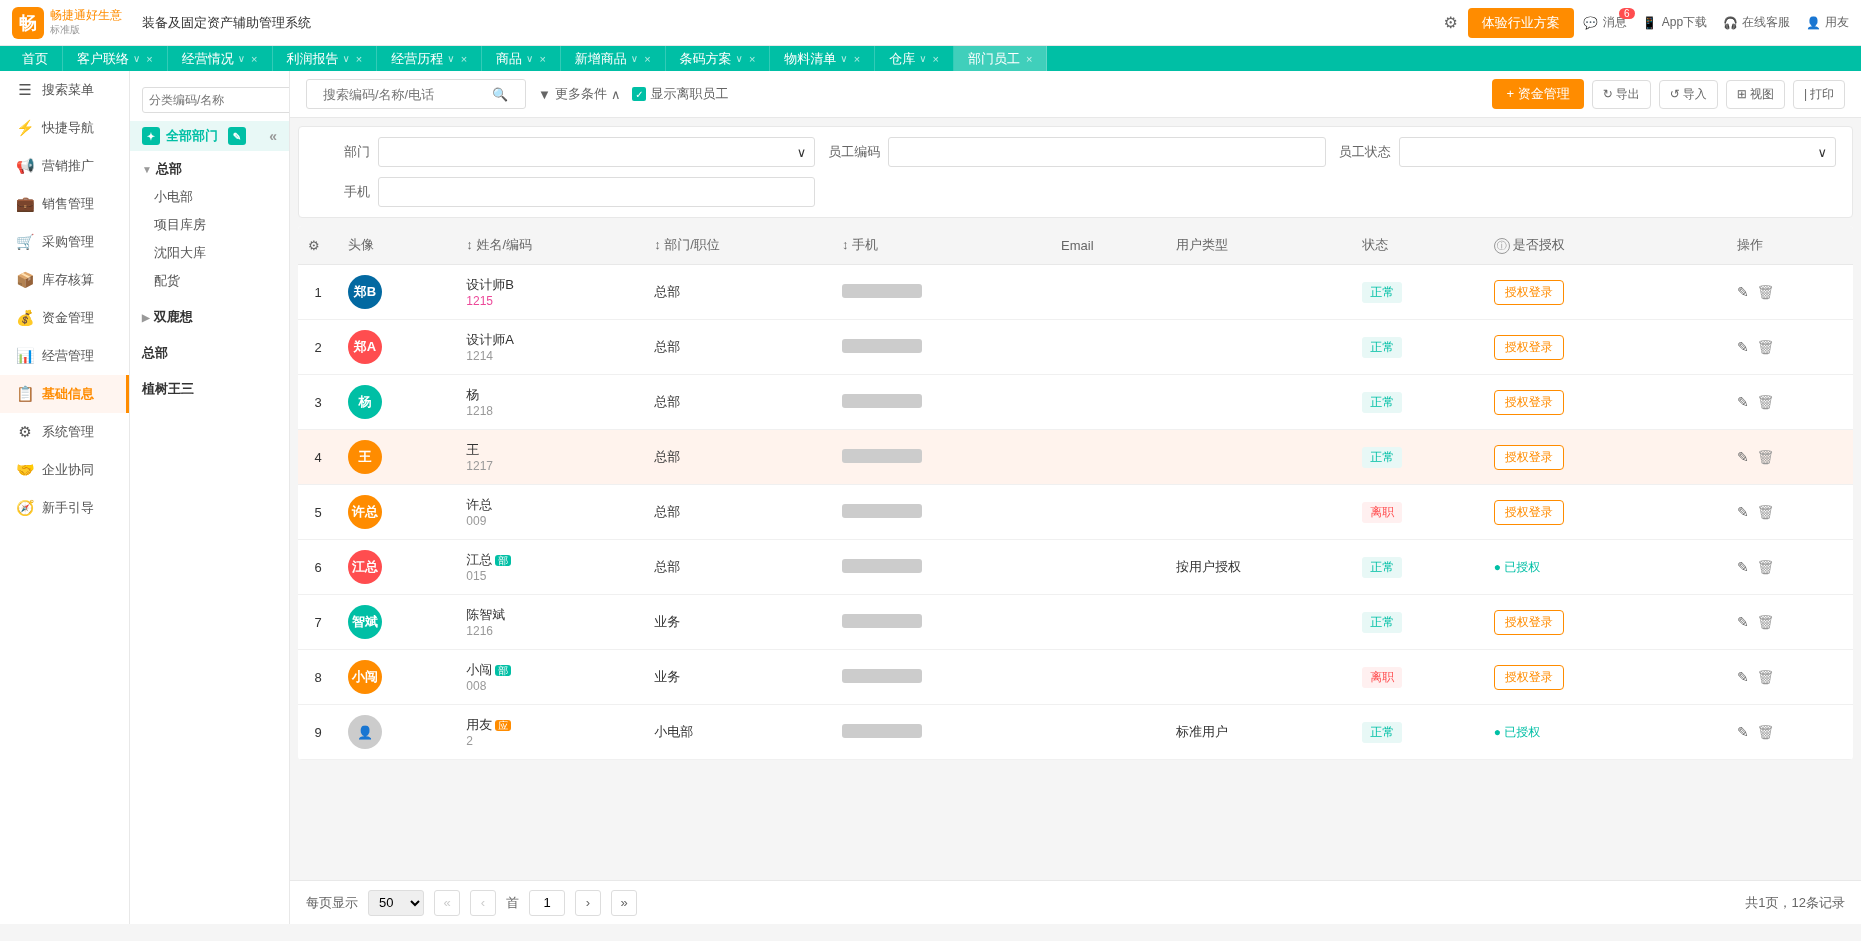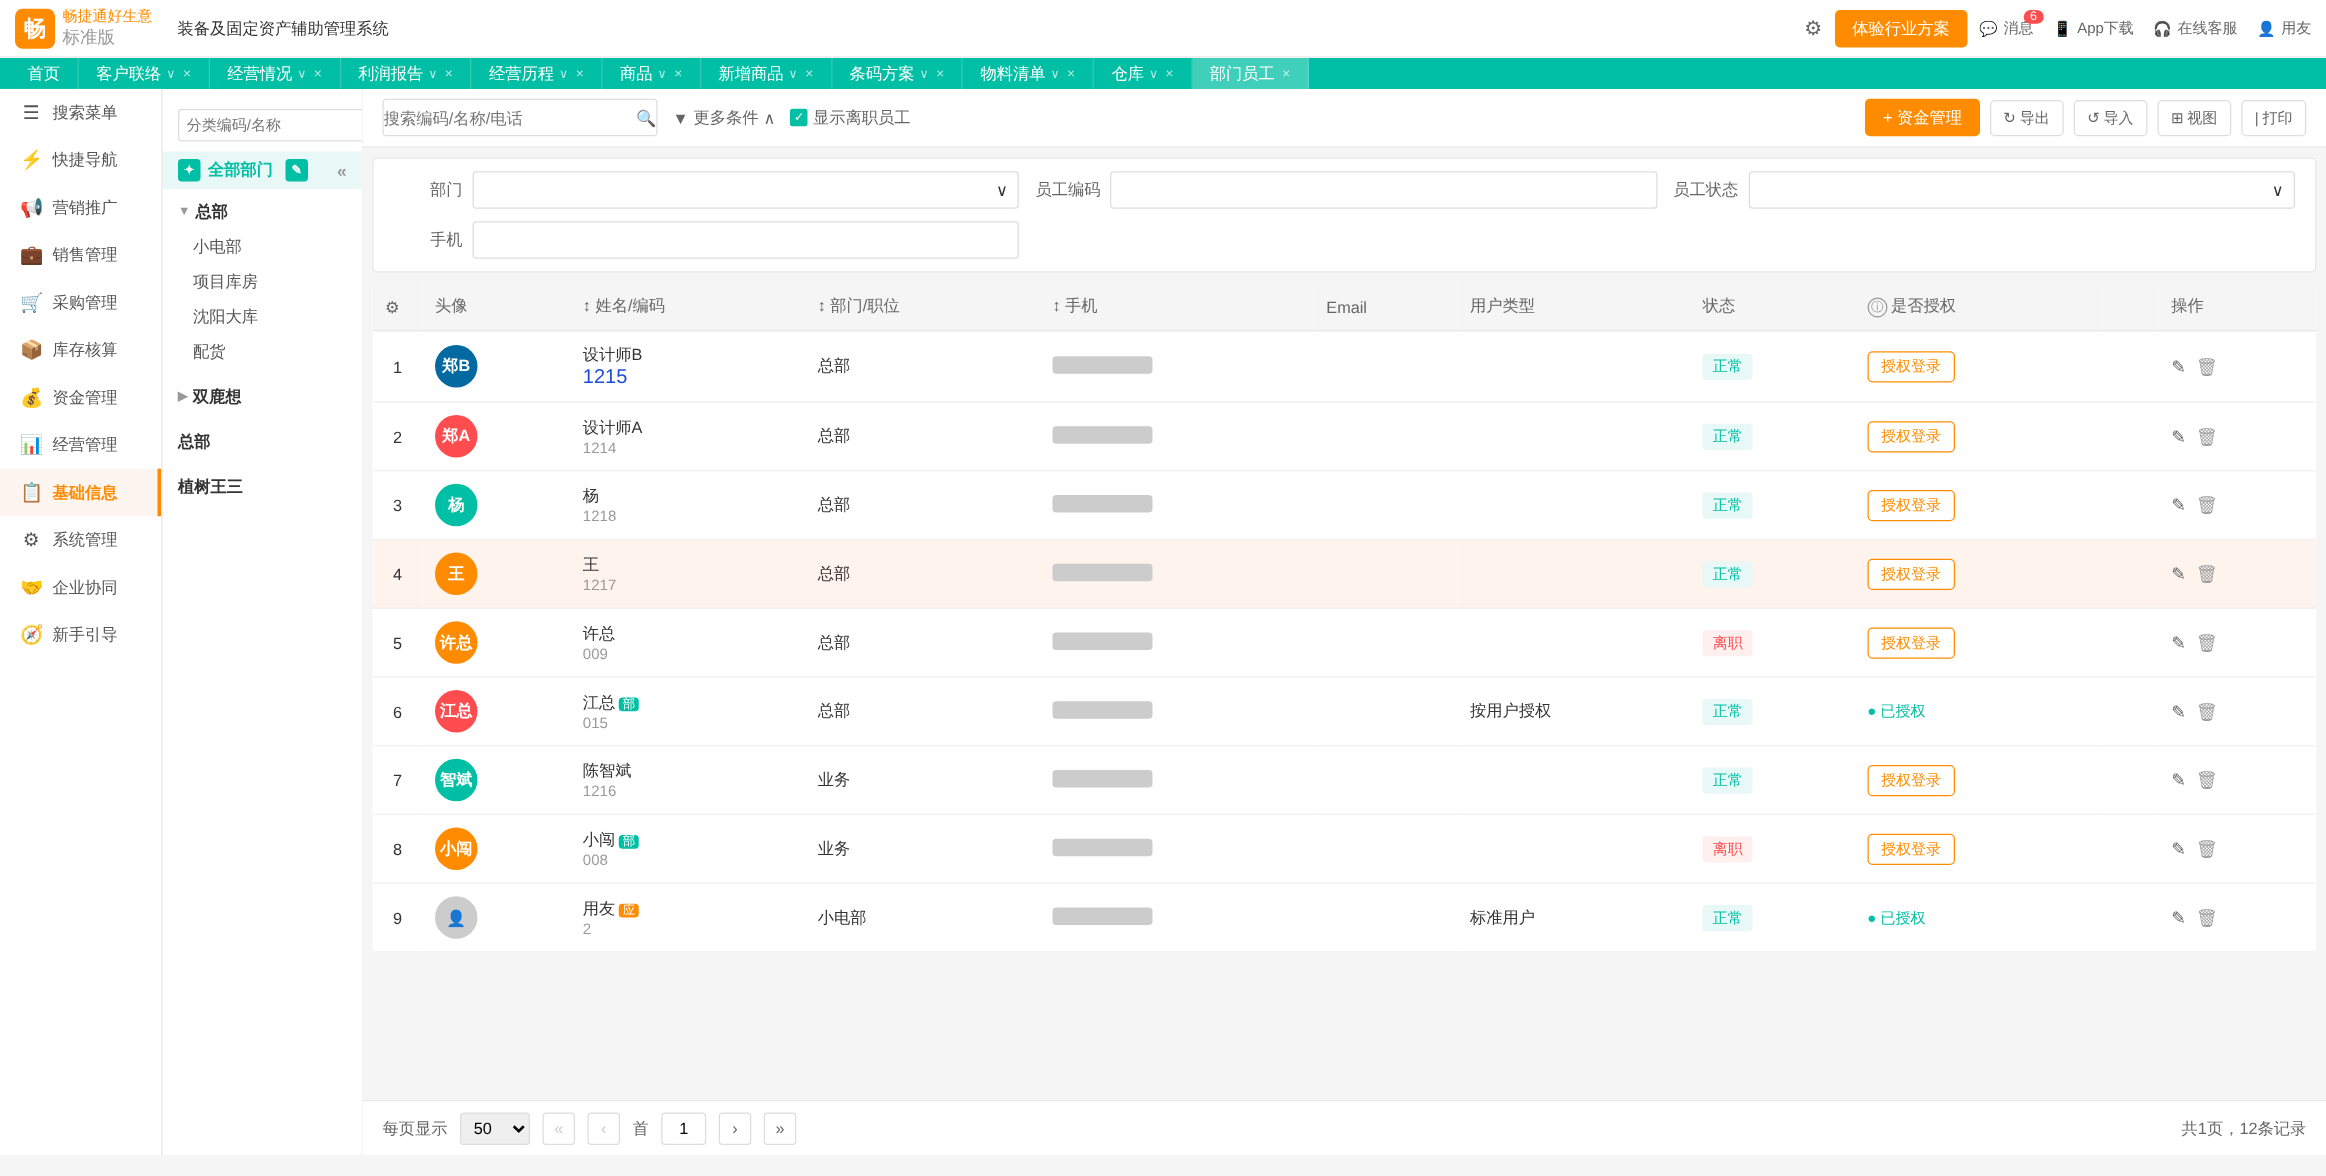--- a/index.html
+++ b/index.html
@@ -3,21 +3,21 @@
   <meta charset="utf-8">
   <style>
     * { box-sizing: border-box; margin: 0; padding: 0; }
     body { font-family: 'Microsoft YaHei', Arial, sans-serif; font-size: 13px; background: #f5f5f5; color: #333; }
     
     
     .top-bar { display: flex; align-items: center; height: 46px; background: #fff; border-bottom: 1px solid #e8e8e8; padding: 0 12px; gap: 10px; }
     .logo-area { display: flex; align-items: center; gap: 6px; min-width: 120px; }
     .logo-icon { width: 32px; height: 32px; background: #ff8c00; border-radius: 6px; display: flex; align-items: center; justify-content: center; color: #fff; font-size: 18px; font-weight: bold; }
     .logo-text { font-size: 12px; color: #ff8c00; line-height: 1.3; }
-    .logo-sub { font-size: 14px; color: #999; }
+    .logo-sub { font-size: 10px; color: #999; }
     .system-title { font-size: 13px; color: #333; flex: 1; }
     .top-bar-right { display: flex; align-items: center; gap: 16px; margin-left: auto; }
     .top-icon-btn { display: flex; align-items: center; gap: 4px; color: #666; font-size: 12px; cursor: pointer; position: relative; }
     .badge { background: #ff4d4f; color: #fff; border-radius: 10px; font-size: 10px; padding: 0 4px; min-width: 16px; text-align: center; position: absolute; top: -6px; right: -8px; }
     .trial-btn { background: #ff8c00; color: #fff; border: none; border-radius: 4px; padding: 6px 14px; cursor: pointer; font-size: 13px; }
     .gear-btn { color: #666; cursor: pointer; font-size: 16px; }
     
     
     .nav-tabs { display: flex; align-items: center; background: #00bfa5; height: 25px; padding: 0 8px; gap: 0; overflow-x: auto; }
     .nav-tab { display: flex; align-items: center; gap: 4px; padding: 0 14px; height: 42px; color: #fff; cursor: pointer; font-size: 13px; white-space: nowrap; border-right: 1px solid rgba(255,255,255,0.2); }
@@ -47,21 +47,21 @@
     .dept-group { padding: 4px 0; }
     .dept-group-header { display: flex; align-items: center; padding: 5px 12px; font-weight: bold; color: #333; cursor: pointer; font-size: 13px; gap: 4px; }
     .dept-group-header .arrow { font-size: 10px; color: #999; }
     .dept-item { padding: 5px 12px 5px 24px; color: #555; cursor: pointer; font-size: 13px; }
     
     
     .main-panel { flex: 1; display: flex; flex-direction: column; overflow: hidden; background: #f5f5f5; }
     
     
     .search-bar { background: #fff; padding: 8px 16px; display: flex; align-items: center; gap: 12px; border-bottom: 1px solid #e8e8e8; }
-    .search-input-wrap { display: flex; align-items: center; border: 1px solid #ddd; border-radius: 3px; padding: 0 0; height: 30px; gap: 6px; width: 220px; }
+    .search-input-wrap { display: flex; align-items: center; border: 1px solid #ddd; border-radius: 3px; padding: 0 16px; height: 30px; gap: 6px; width: 220px; }
     .search-input { border: none; outline: none; font-size: 13px; width: 100%; }
     .filter-btn { display: flex; align-items: center; gap: 4px; color: #666; font-size: 13px; cursor: pointer; border: none; background: none; }
     .show-resigned { display: flex; align-items: center; gap: 4px; font-size: 13px; color: #666; cursor: pointer; }
     .checkbox-checked { width: 14px; height: 14px; background: #00bfa5; border-radius: 2px; display: flex; align-items: center; justify-content: center; color: #fff; font-size: 10px; }
     .right-btns { margin-left: auto; display: flex; gap: 8px; align-items: center; }
     .add-btn { background: #ff8c00; color: #fff; border: none; border-radius: 4px; padding: 6px 14px; cursor: pointer; font-size: 13px; display: flex; align-items: center; gap: 4px; }
     .outline-btn { border: 1px solid #ddd; background: #fff; border-radius: 4px; padding: 5px 10px; cursor: pointer; font-size: 12px; color: #666; display: flex; align-items: center; gap: 3px; }
     
     
     .filter-row { background: #fff; border: 1px solid #e8e8e8; margin: 8px; border-radius: 4px; padding: 10px 16px; display: grid; grid-template-columns: 1fr 1fr 1fr; gap: 10px; align-items: center; }
@@ -333,21 +333,21 @@
             </tr>
           </thead>
           <tbody id="table-body">
           <tr>
     <td class="center">1</td>
     <td>
                   <div class="avatar" style="background:#0369a1;">郑B</div>
                 </td>
     <td>
                   <div>设计师B</div>
-                  <div style="color:#1d4ed8;font-size:16px;">1215</div>
+                  <div style="color:#ec4899;font-size:12px;">1215</div>
                 </td>
     <td><span>总部</span></td>
     <td><span class="blurred-text"></span></td>
     <td></td>
     <td><span></span></td>
     <td><span class="status-badge status-normal">正常</span></td>
     <td><button class="auth-btn">授权登录</button></td>
     <td style="flex:1;"></td>
     <td>
       <div class="action-btns">

